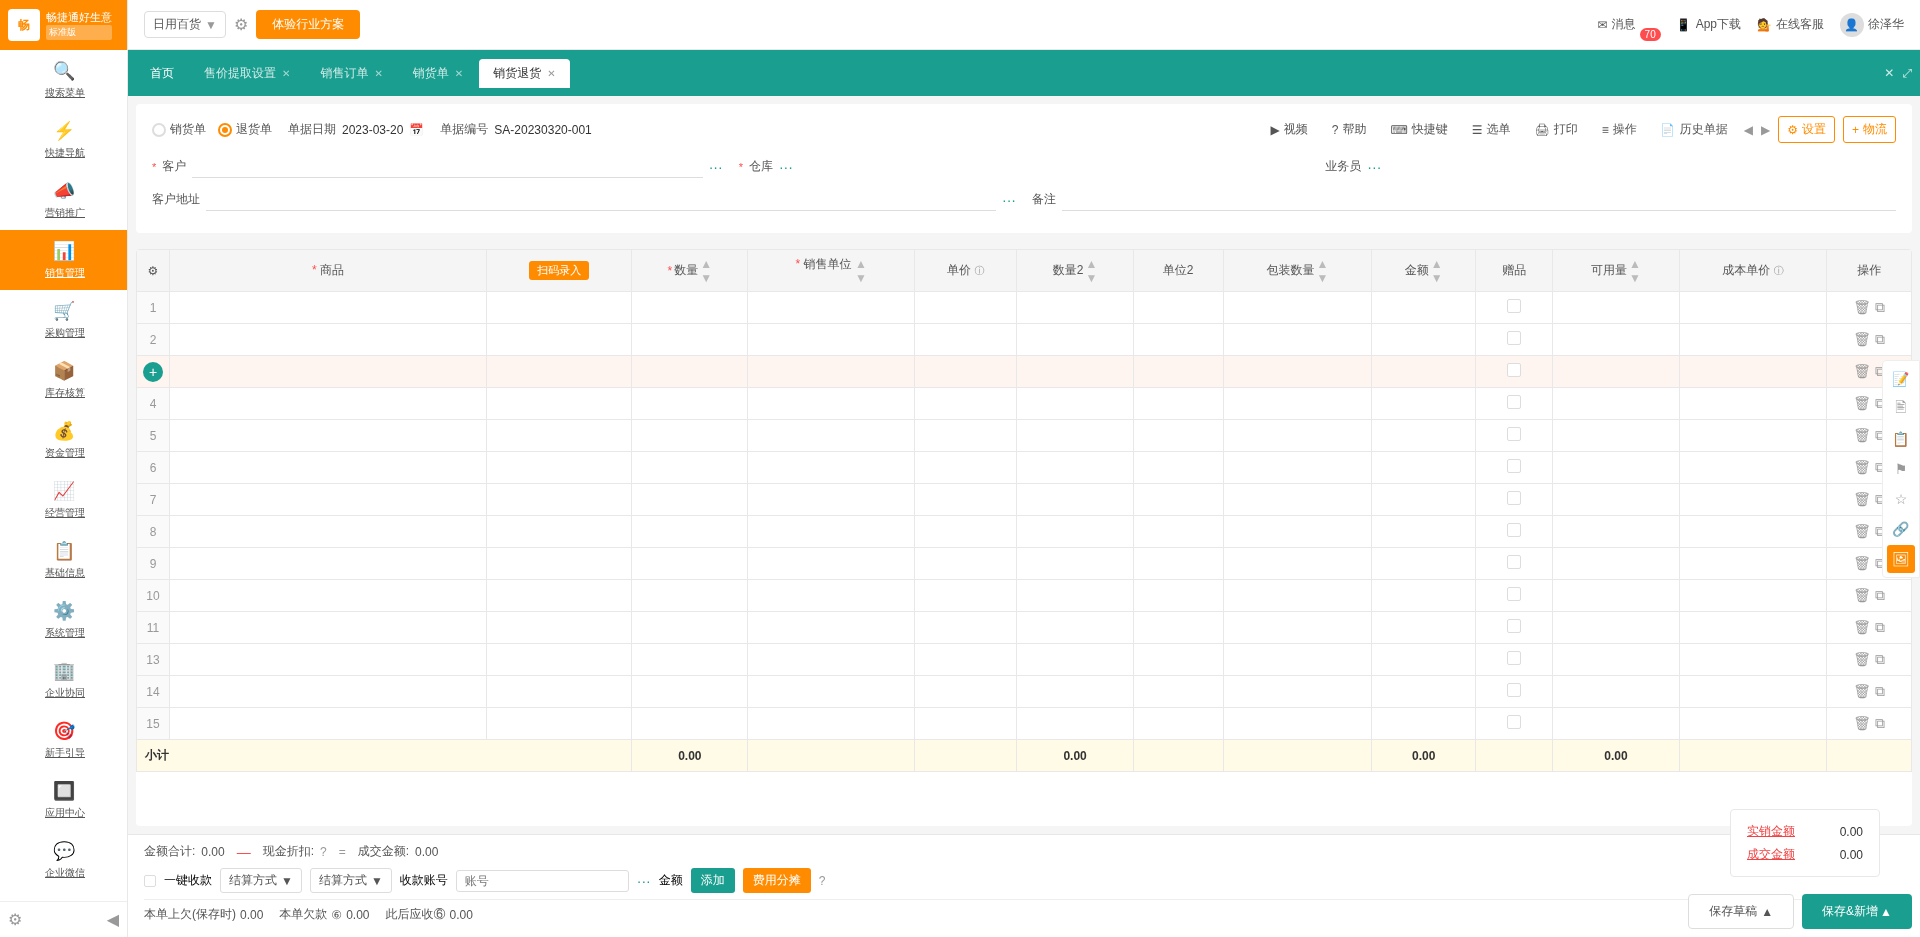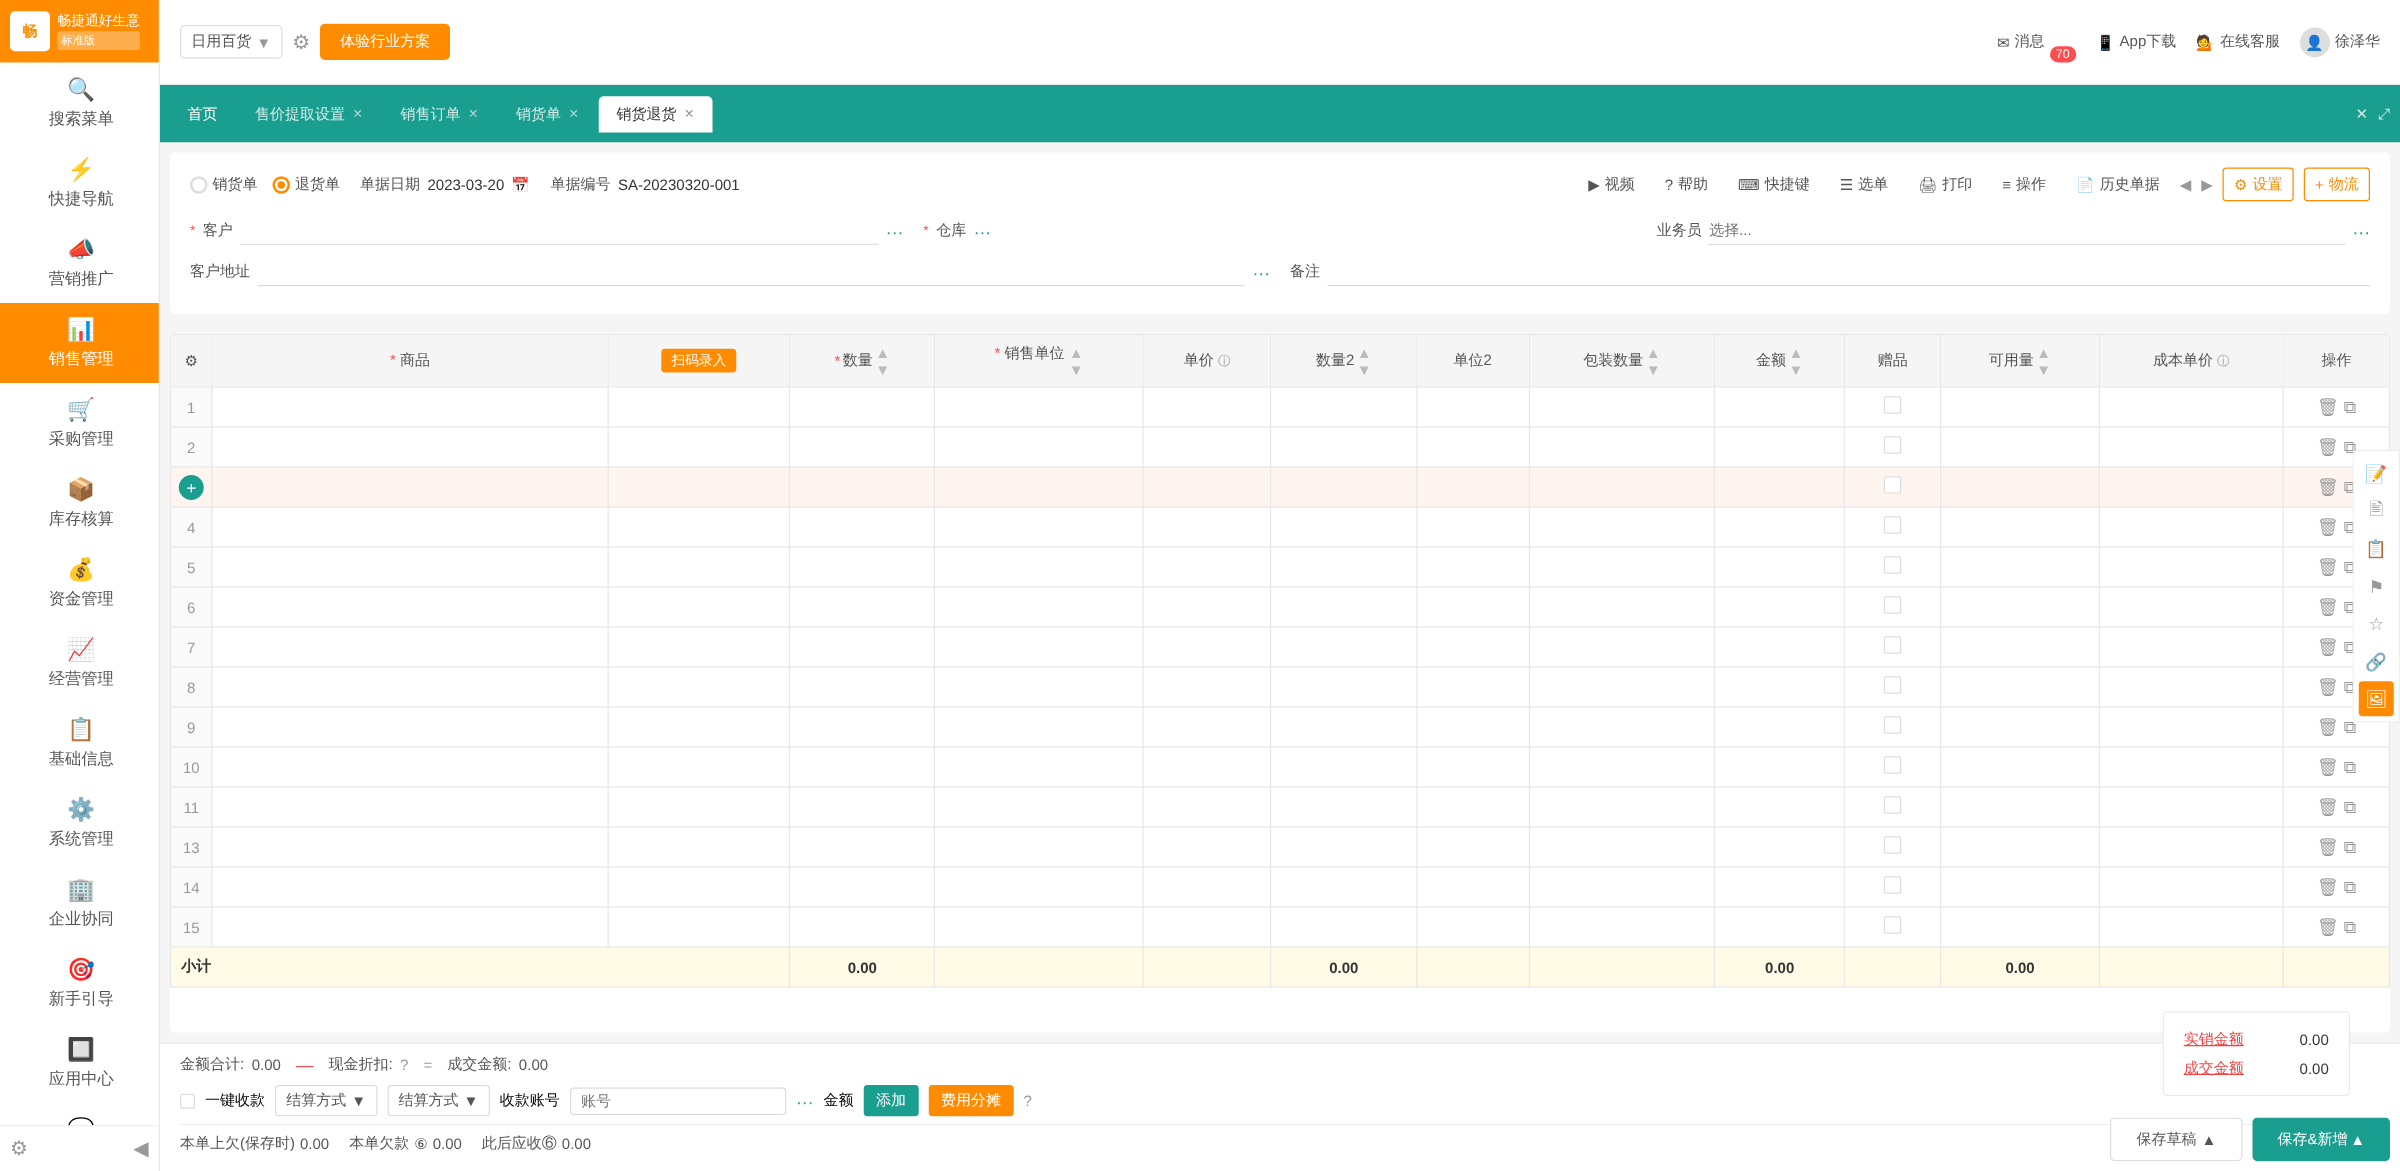--- a/index.html
+++ b/index.html
@@ -9,29 +9,29 @@
     .sidebar { width: 128px; background: #fff; display: flex; flex-direction: column; border-right: 1px solid #e8e8e8; flex-shrink: 0; }
     .sidebar-logo { background: #ff8c00; color: #fff; padding: 10px 8px; display: flex; align-items: center; gap: 6px; height: 50px; }
     .sidebar-logo-icon { width: 32px; height: 32px; background: #fff; border-radius: 4px; display: flex; align-items: center; justify-content: center; color: #ff8c00; font-weight: bold; font-size: 14px; }
     .sidebar-logo-text { font-size: 11px; color: #fff; line-height: 1.4; }
     .sidebar-logo-badge { font-size: 9px; background: rgba(255,255,255,0.3); border-radius: 2px; padding: 1px 3px; }
     .sidebar-nav { flex: 1; overflow-y: auto; }
     .sidebar-item { display: flex; flex-direction: column; align-items: center; padding: 10px 4px; cursor: pointer; color: #555; gap: 4px; border-left: 3px solid transparent; }
     .sidebar-item.active { background: #ff8c00; color: #fff; border-left-color: #ff8c00; }
     .sidebar-item.active .sidebar-icon { color: #fff; }
     .sidebar-icon { font-size: 18px; }
-    .sidebar-label { font-size: 13px; text-align: left; }
+    .sidebar-label { font-size: 10px; text-align: left; text-decoration: underline; }
     .sidebar-bottom { border-top: 1px solid #eee; padding: 8px; display: flex; justify-content: space-between; }
     .sidebar-bottom-btn { color: #999; cursor: pointer; font-size: 16px; }
 
     
     .main { flex: 1; display: flex; flex-direction: column; overflow: hidden; }
 
     
-    .topbar { height: 68px; background: #fff; border-bottom: 1px solid #e8e8e8; display: flex; align-items: center; padding: 0 16px; gap: 12px; }
+    .topbar { height: 50px; background: #fff; border-bottom: 1px solid #e8e8e8; display: flex; align-items: center; padding: 0 16px; gap: 12px; }
     .topbar-left { display: flex; align-items: center; gap: 8px; flex: 1; }
     .topbar-dropdown { display: flex; align-items: center; gap: 4px; border: 1px solid #ddd; border-radius: 4px; padding: 4px 8px; cursor: pointer; color: #555; }
     .topbar-dropdown-arrow { color: #999; }
     .topbar-gear { color: #999; cursor: pointer; font-size: 16px; }
     .topbar-btn-orange { background: #ff8c00; color: #fff; border: none; border-radius: 4px; padding: 6px 16px; cursor: pointer; font-size: 12px; }
     .topbar-right { display: flex; align-items: center; gap: 16px; color: #555; }
     .topbar-right-item { display: flex; align-items: center; gap: 4px; cursor: pointer; }
     .badge { background: #ff4d4f; color: #fff; border-radius: 10px; padding: 1px 5px; font-size: 10px; margin-top: 20px; }
     .avatar { width: 24px; height: 24px; background: #ddd; border-radius: 50%; display: flex; align-items: center; justify-content: center; color: #666; }
 
@@ -339,21 +339,20 @@
           <input class="field-input" type="text" placeholder="" style="">
           <span class="field-dots">···</span>
         </div>
         <div class="form-field-group">
           <span class="field-label">*</span>
           <span class="field-label-text">仓库</span>
           <span class="field-dots">···</span>
         </div>
         <div class="form-field-group">
           <span class="field-label-text">业务员</span>
-          <input class="field-input" type="text" placeholder="选择..." style="">
           <span class="field-dots">···</span>
         </div>
       </div>
       <div class="form-fields">
         <div class="form-field-group">
           <span class="field-label-text">客户地址</span>
           <input class="field-input" type="text" style="">
           <span class="field-dots">···</span>
         </div>
         <div class="form-field-group">

